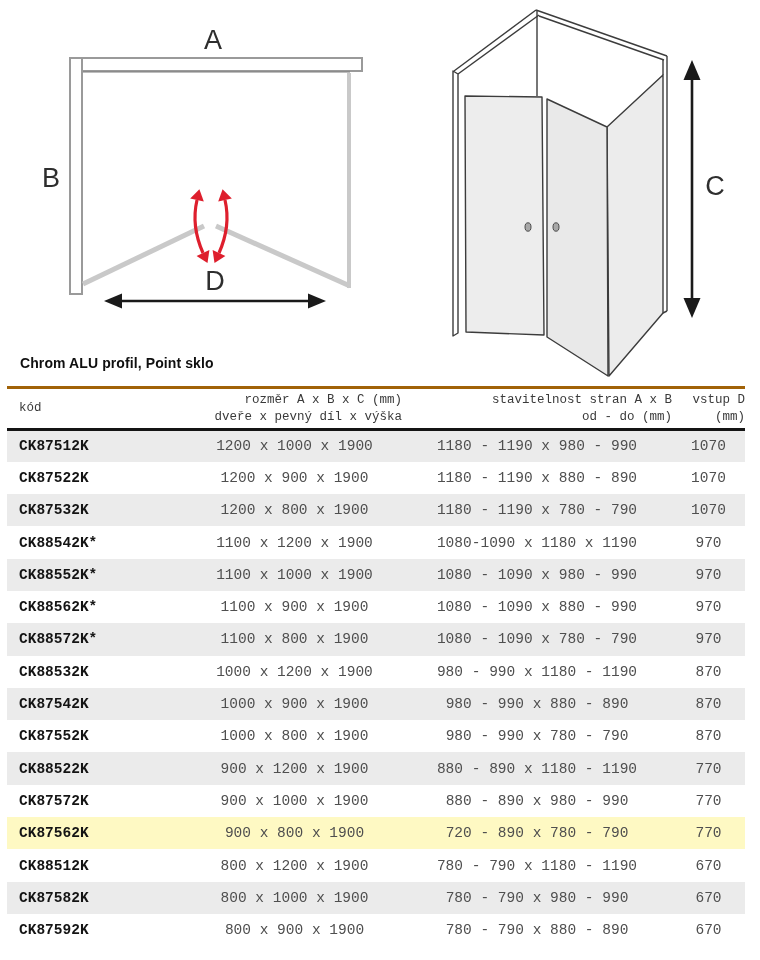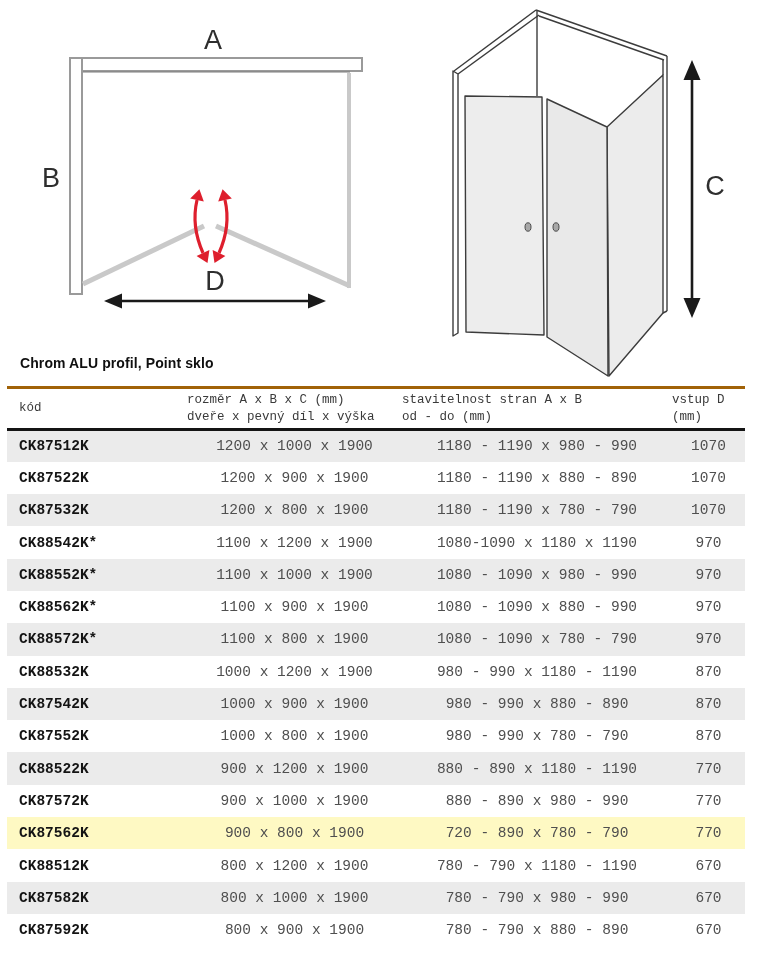--- a/index.html
+++ b/index.html
@@ -19,21 +19,21 @@
   }
   table.spec {
     position:absolute; left:7px; top:386px; width:738px;
     border-collapse:collapse; table-layout:fixed;
     border-top:3px solid #a16207;
     font-family:Liberation Mono, monospace;
   }
   thead th {
     font-weight:normal; font-size:12.5px; color:#3a3a3a;
     height:42px; vertical-align:middle; line-height:1.3;
-    border-bottom:3px solid #141414; text-align:left;
+    border-bottom:3px solid #141414; text-align:right;
   }
   thead th.code-col { text-align:left; padding-left:12px; }
   tbody td {
     height:32.3px; padding:0; text-align:center;
     font-size:14.5px; color:#4f4f4f; white-space:nowrap;
   }
   tbody td.code-col {
     text-align:left; padding-left:12px;
     font-weight:bold; color:#141414;
   }

